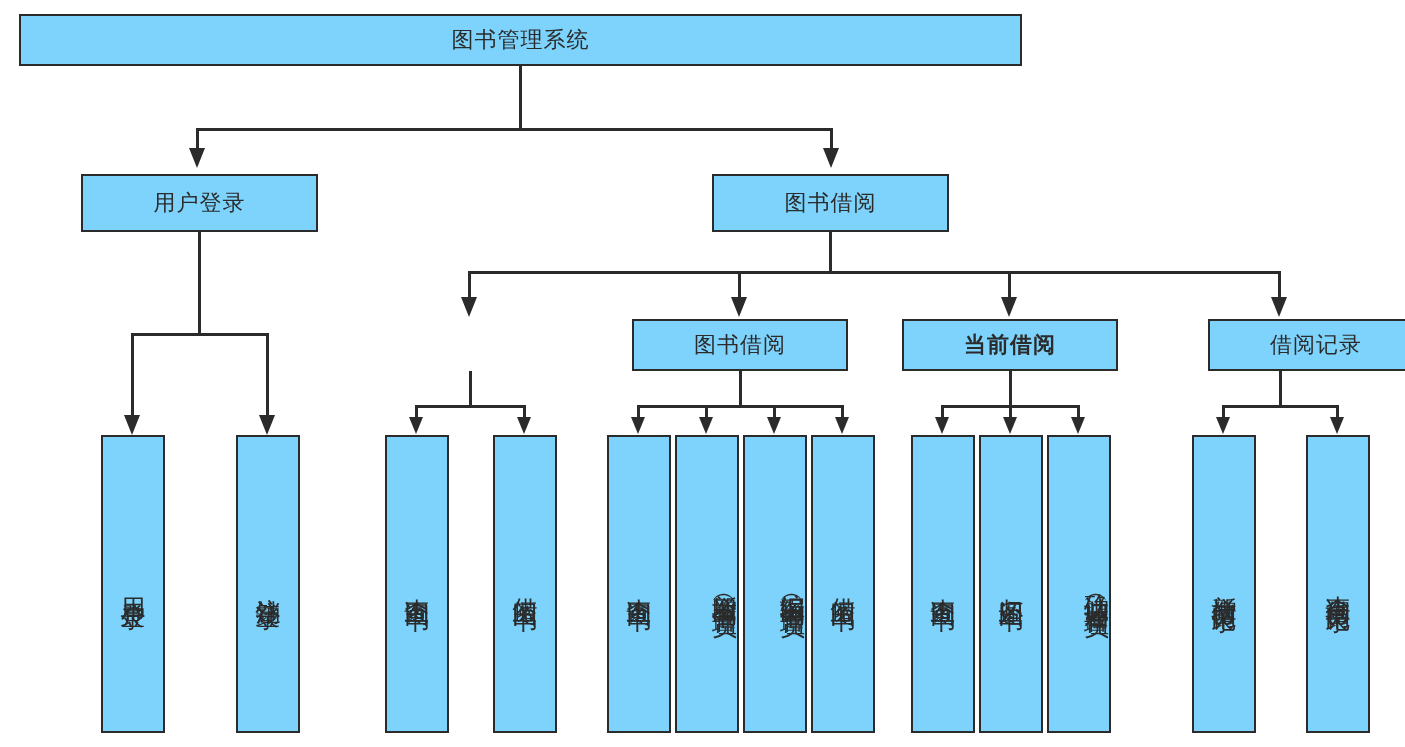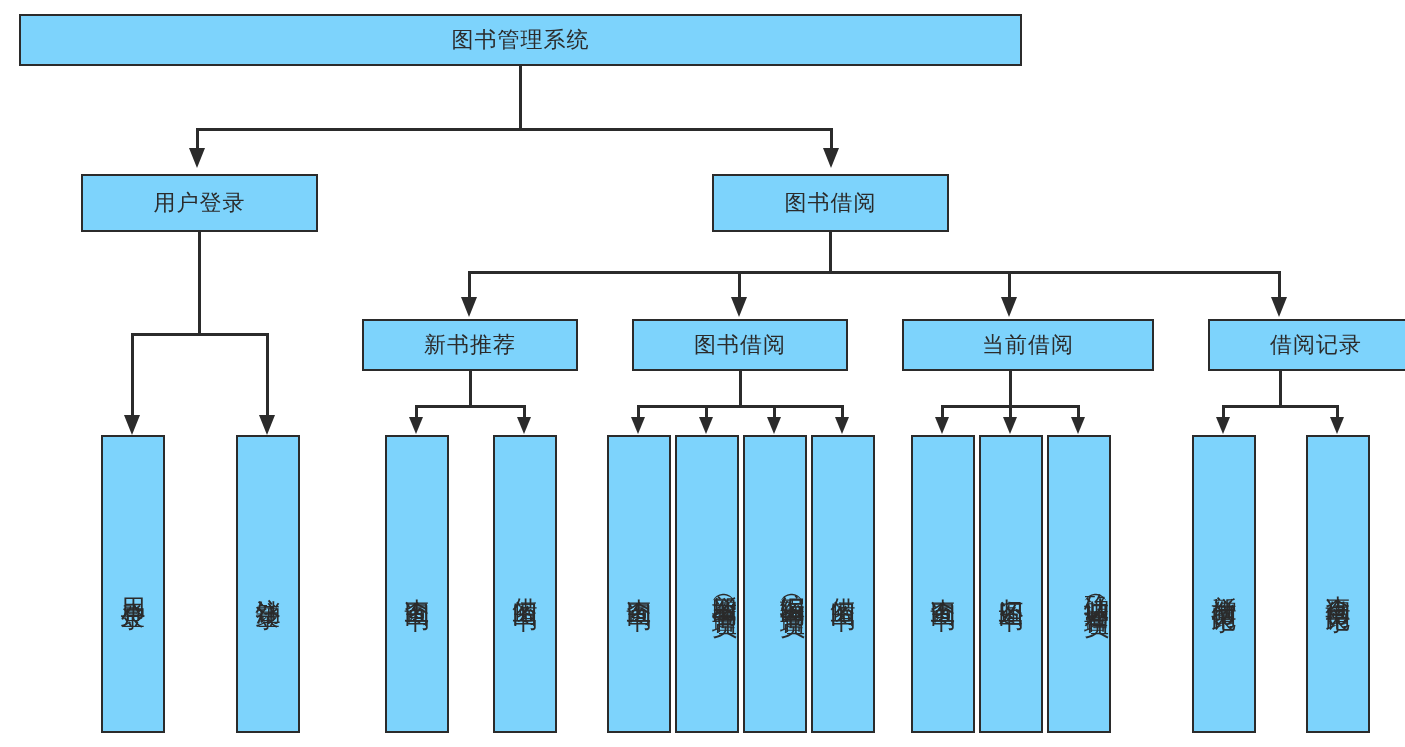--- a/index.html
+++ b/index.html
@@ -120,27 +120,24 @@
 
   <div class="edge edge-v" style="left:738px; top:271px; width:3px; height:28px;"></div>
   <div class="arrow" style="left:731px; top:297px;"></div>
 
   <div class="edge edge-v" style="left:1008px; top:271px; width:3px; height:28px;"></div>
   <div class="arrow" style="left:1001px; top:297px;"></div>
 
   <div class="edge edge-v" style="left:1278px; top:271px; width:3px; height:28px;"></div>
   <div class="arrow" style="left:1271px; top:297px;"></div>
 
-  <div class="node node-h" style="left:362px; top:319px; width:216px; height:52px;">
-    <span>新书推荐</span>
-  </div>
   <div class="node node-h" style="left:632px; top:319px; width:216px; height:52px;">
     <span>图书借阅</span>
   </div>
-  <div class="node node-h" style="left:902px; top:319px; width:252px; height:52px;">
+  <div class="node node-h" style="left:902px; top:319px; width:216px; height:52px;font-weight:bold;">
     <span>当前借阅</span>
   </div>
   <div class="node node-h" style="left:1208px; top:319px; width:216px; height:52px;">
     <span>借阅记录</span>
   </div>
 
   <div class="edge edge-v" style="left:469px; top:371px; width:3px; height:37px;"></div>
   <div class="edge edge-h" style="left:415px; top:405px; width:111px; height:3px;"></div>
   <div class="edge edge-v" style="left:415px; top:405px; width:3px; height:14px;"></div>
   <div class="arrow arrow-sm" style="left:409px; top:417px;"></div>

